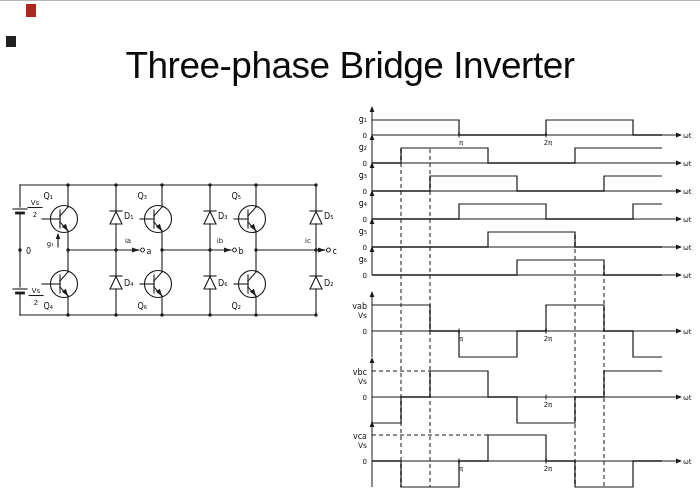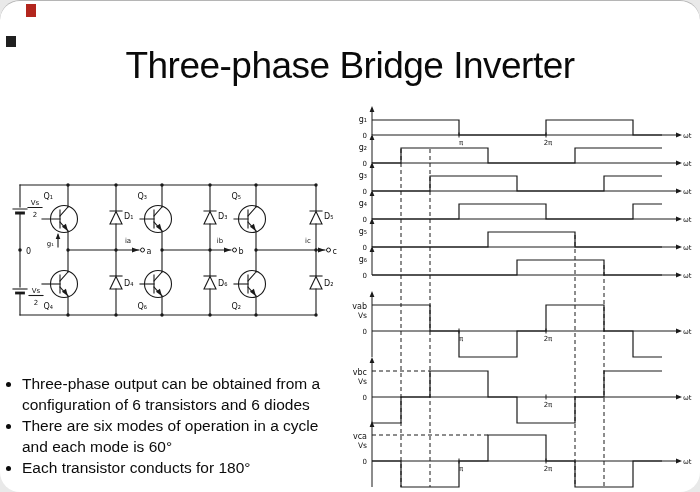--- a/index.html
+++ b/index.html
@@ -1,21 +1,20 @@
 <!DOCTYPE html>
 <html><head>
 <meta charset="utf-8">
 <style>
   * { margin:0; padding:0; box-sizing:border-box; }
   html,body { background:#e9e9e9; }
   #slide {
     position:relative; width:700px; height:492px; background:#ffffff;
     overflow:hidden; font-family:"Liberation Sans", sans-serif; color:#0b0b0b;
     border-top:1px solid #b5b5b5;
-    border-radius:20px;
   }
   #title {
     position:absolute; top:44px; left:0; width:100%; text-align:center;
     font-size:37px; font-weight:400; letter-spacing:-0.5px; color:#0a0a0a;
     font-family:"Liberation Sans", sans-serif;
   }
   #bullets { position:absolute; left:6px; top:372px; width:334px; font-size:15.5px; line-height:1.36; }
   #bullets ul { margin:0; padding-left:16px; list-style:disc; }
   svg.panel { position:absolute; }
   #circuit-svg { left:4px; top:146px; }
@@ -300,21 +299,14 @@
         <text x="25" y="359" text-anchor="end" font-size="7">0</text>
         <path d="M30,356 L59,356 L59,382 L117,382 L117,356 L146,356 L146,330 L204,330 L204,356 L233,356 L233,382 L291,382 L291,356 L320,356" fill="none" stroke="#1a1a1a" stroke-width="1.2"></path>
         <line x1="30" y1="330" x2="146" y2="330" stroke="#1a1a1a" stroke-width="1" stroke-dasharray="4 3"></line>
         <line x1="117" y1="353.5" x2="117" y2="358.5" stroke="#1a1a1a" stroke-width="1"></line>
         <text x="119" y="366" text-anchor="middle" font-size="7">π</text>
         <line x1="204" y1="353.5" x2="204" y2="358.5" stroke="#1a1a1a" stroke-width="1"></line>
         <text x="206" y="366" text-anchor="middle" font-size="7">2π</text>
       </g>
     </svg>
 
-  <div id="bullets">
-    <ul>
-      <li>Three-phase output can be obtained from a configuration of 6 transistors and 6 diodes</li>
-      <li>There are six modes of operation in a cycle and each mode is 60°</li>
-      <li>Each transistor conducts for 180°</li>
-    </ul>
-  </div>
 
 </div>
 
 </body></html>

